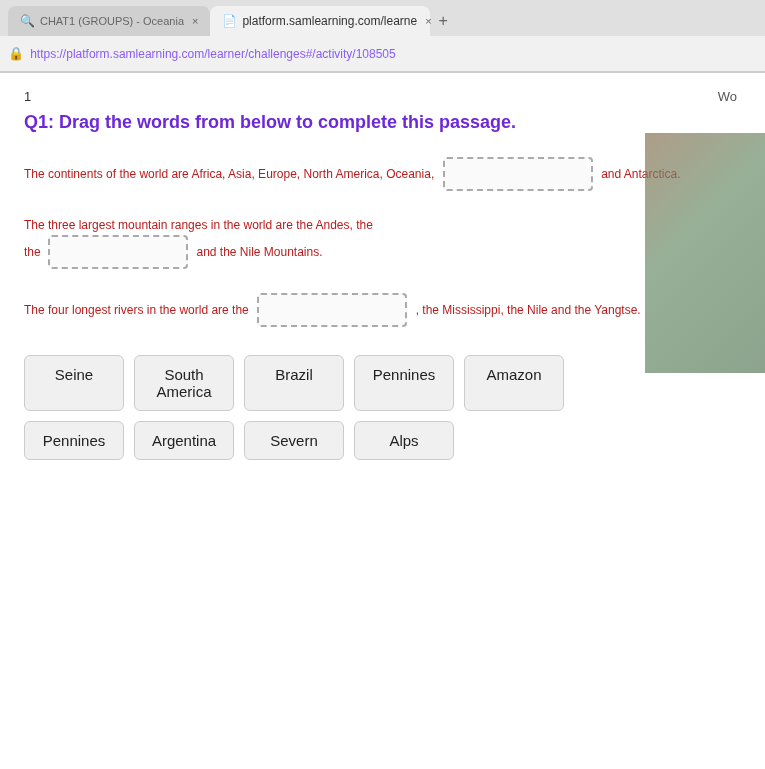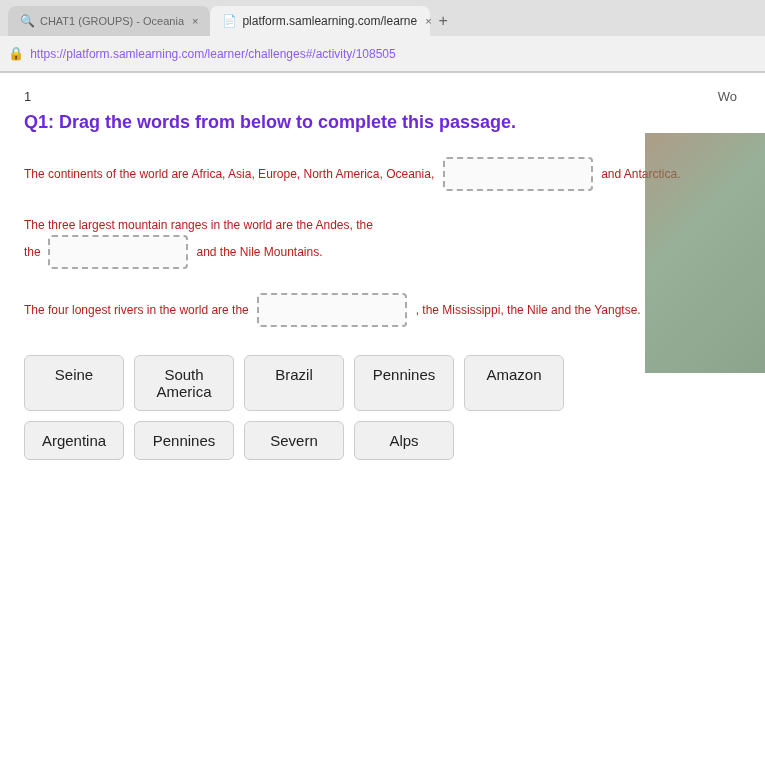--- a/index.html
+++ b/index.html
@@ -232,19 +232,19 @@
     <br>
     <span class="passage-text"></span>
   </div>
 
   <div class="word-bank">
   <div class="word-tile">Seine</div>
       <div class="word-tile">South America</div>
       <div class="word-tile">Brazil</div>
       <div class="word-tile">Pennines</div>
       <div class="word-tile">Amazon</div>
+      <div class="word-tile">Pennines</div>
       <div class="word-tile">Argentina</div>
-      <div class="word-tile">Pennines</div>
       <div class="word-tile">Severn</div>
       <div class="word-tile">Alps</div>
     </div>
 
 </div>
 
 </body></html>

